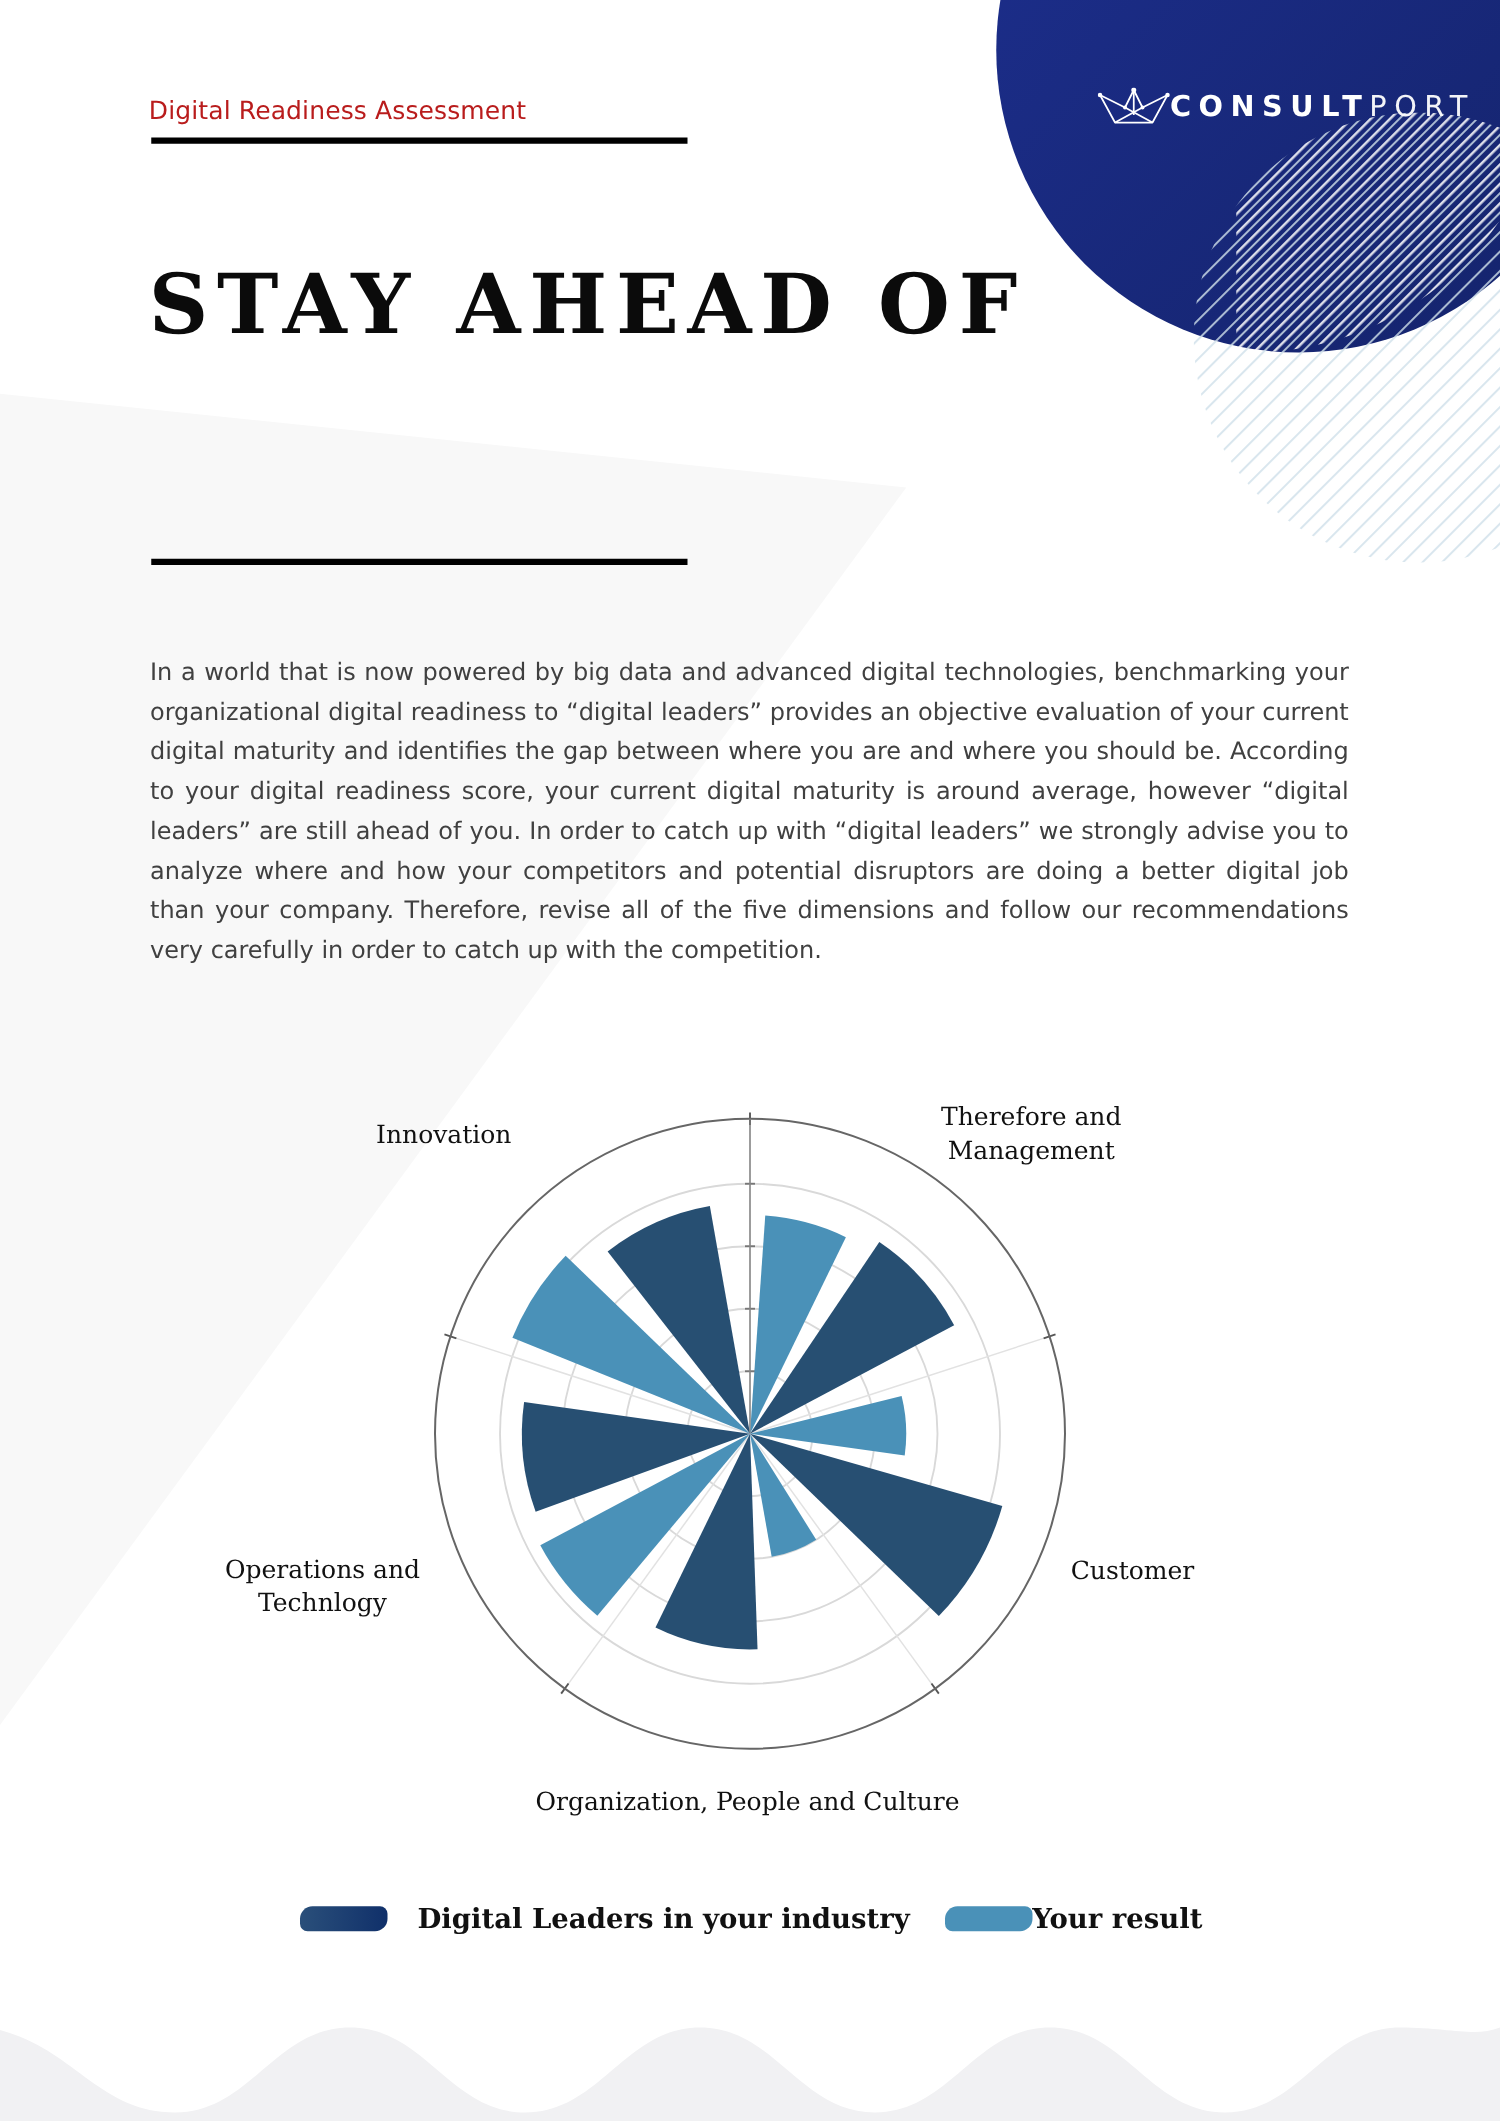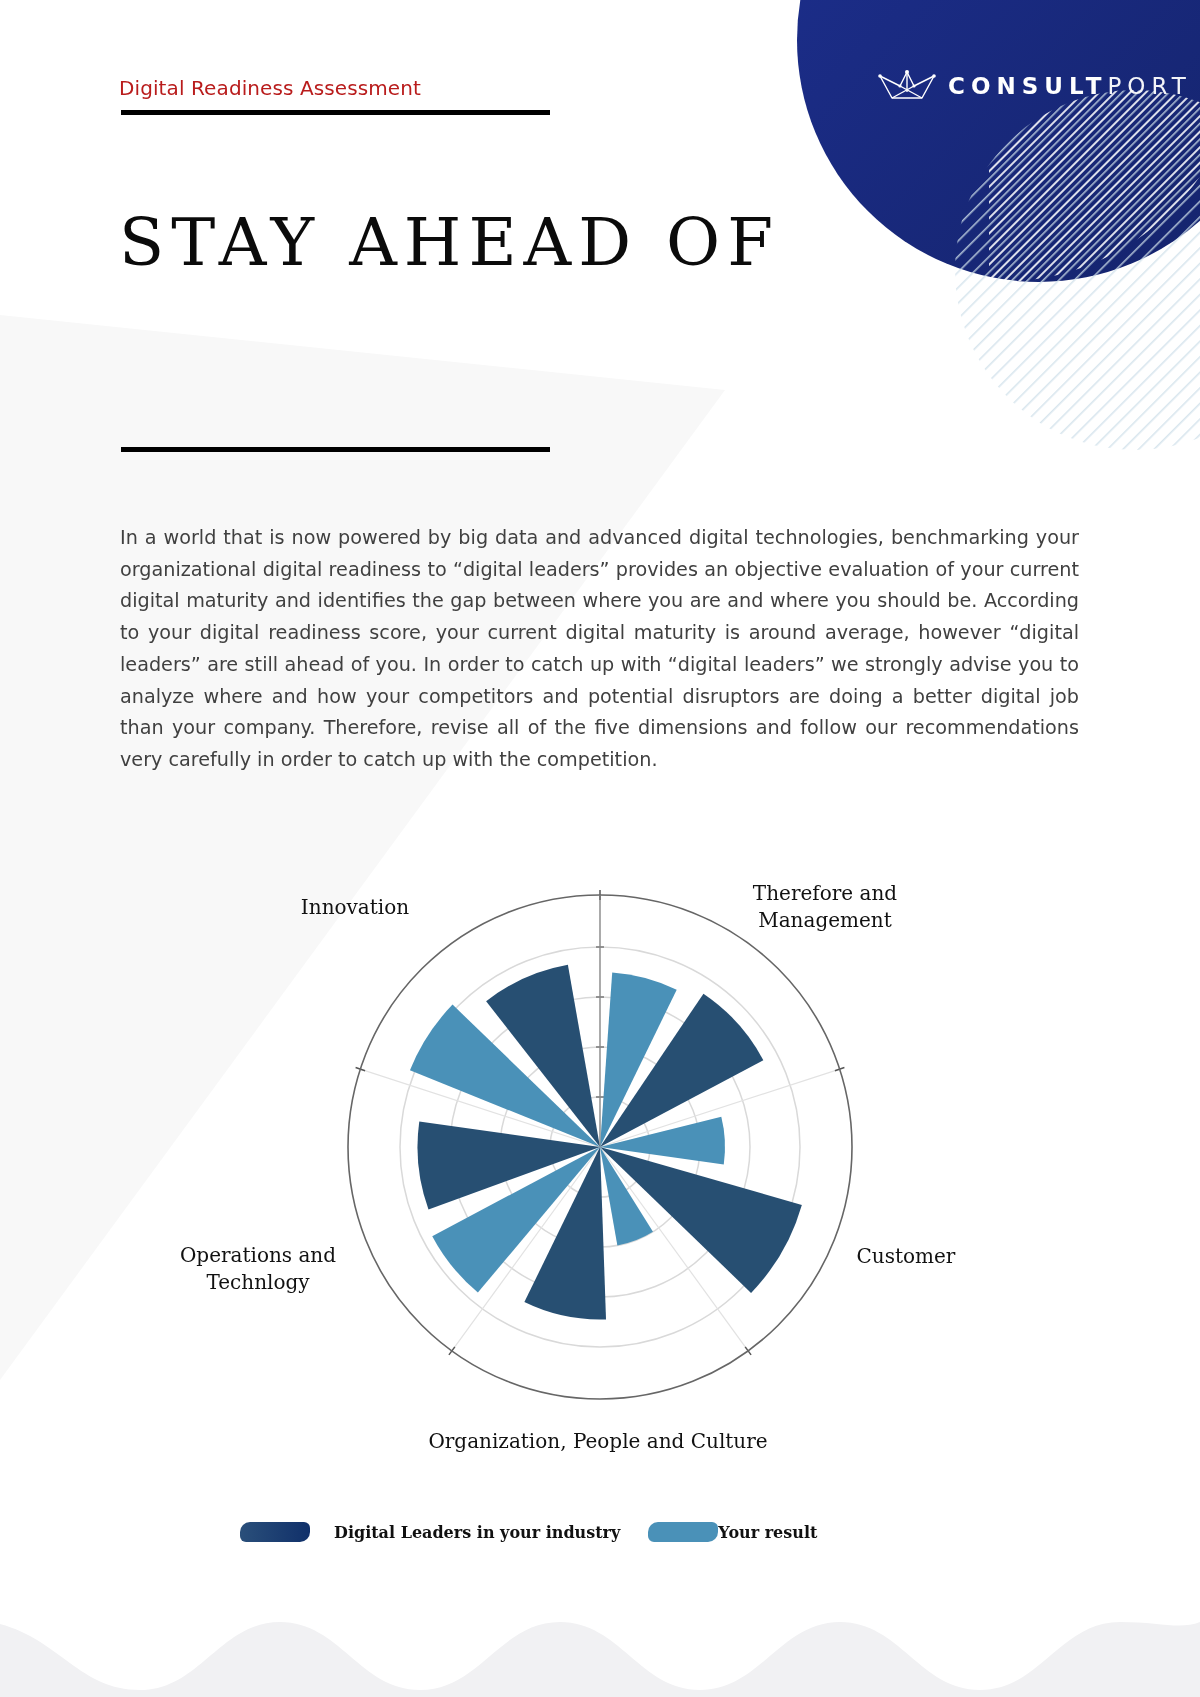--- a/index.html
+++ b/index.html
@@ -1,31 +1,31 @@
 <!DOCTYPE html>
 <html><head>
 <meta charset="utf-8">
 <style>
   html, body { margin:0; padding:0; }
   body { width:1200px; height:1697px; position:relative; overflow:hidden; background:#ffffff; font-family:"DejaVu Sans", sans-serif; color:#111; }
   .bg-shape { position:absolute; left:0; top:0; width:1200px; height:1697px; }
   .doc-label { position:absolute; left:119px; top:76px; font-size:20px; color:#b91c1c; font-family:"DejaVu Sans", sans-serif; letter-spacing:0.1px; }
   .rule { position:absolute; left:121px; width:429px; height:5px; background:#000; }
-  .headline { position:absolute; left:119px; top:200px; margin:0; font-family:"DejaVu Serif", serif; font-weight:normal; font-size:66px; line-height:86px; letter-spacing:7px; color:#0b0b0b; }
+  .headline { position:absolute; left:119px; top:200px; margin:0; font-family:"DejaVu Serif", serif; font-weight:bold; font-size:66px; line-height:86px; letter-spacing:7px; color:#0b0b0b; }
   .headline span { display:block; }
   .body-text { position:absolute; left:120px; top:522px; width:959px; font-size:19.2px; line-height:31.7px; text-align:justify; color:#404040; margin:0; font-family:"DejaVu Sans", sans-serif; }
-  .logo { position:absolute; left:878px; top:70px; display:flex; align-items:center; gap:12px; }
+  .logo { position:absolute; left:878px; top:70px; display:flex; align-items:center; }
   .logo-text { font-family:"DejaVu Sans", sans-serif; font-size:23px; letter-spacing:6px; color:#fff; }
   .logo-text b { font-weight:bold; }
   .logo-text .light { font-weight:normal; opacity:0.95; }
   .chart { position:absolute; left:0; top:0; width:1200px; height:1697px; }
   .axis-label { position:absolute; font-family:"DejaVu Serif", serif; font-size:20px; color:#111; text-align:center; line-height:27px; }
   .legend { position:absolute; top:1522px; left:240px; display:flex; align-items:center; }
   .legend-swatch { width:70px; height:20px; border-radius:10px 6px 10px 6px; }
-  .legend-label { font-family:"DejaVu Serif", serif; font-weight:bold; font-size:16px; color:#111; }
+  .legend-label { font-family:"DejaVu Serif", serif; font-weight:bold; font-size:22px; color:#111; }
   .footer-wave { position:absolute; left:0; top:1610px; width:1200px; height:87px; }
 </style>
 </head>
 <body>
 
 <svg class="bg-shape" viewBox="0 0 1200 1697" xmlns="http://www.w3.org/2000/svg">
   <defs>
     <linearGradient id="circGrad" x1="0" y1="0" x2="1" y2="1">
       <stop offset="0" stop-color="#1d2f8f"></stop>
       <stop offset="1" stop-color="#14236a"></stop>

